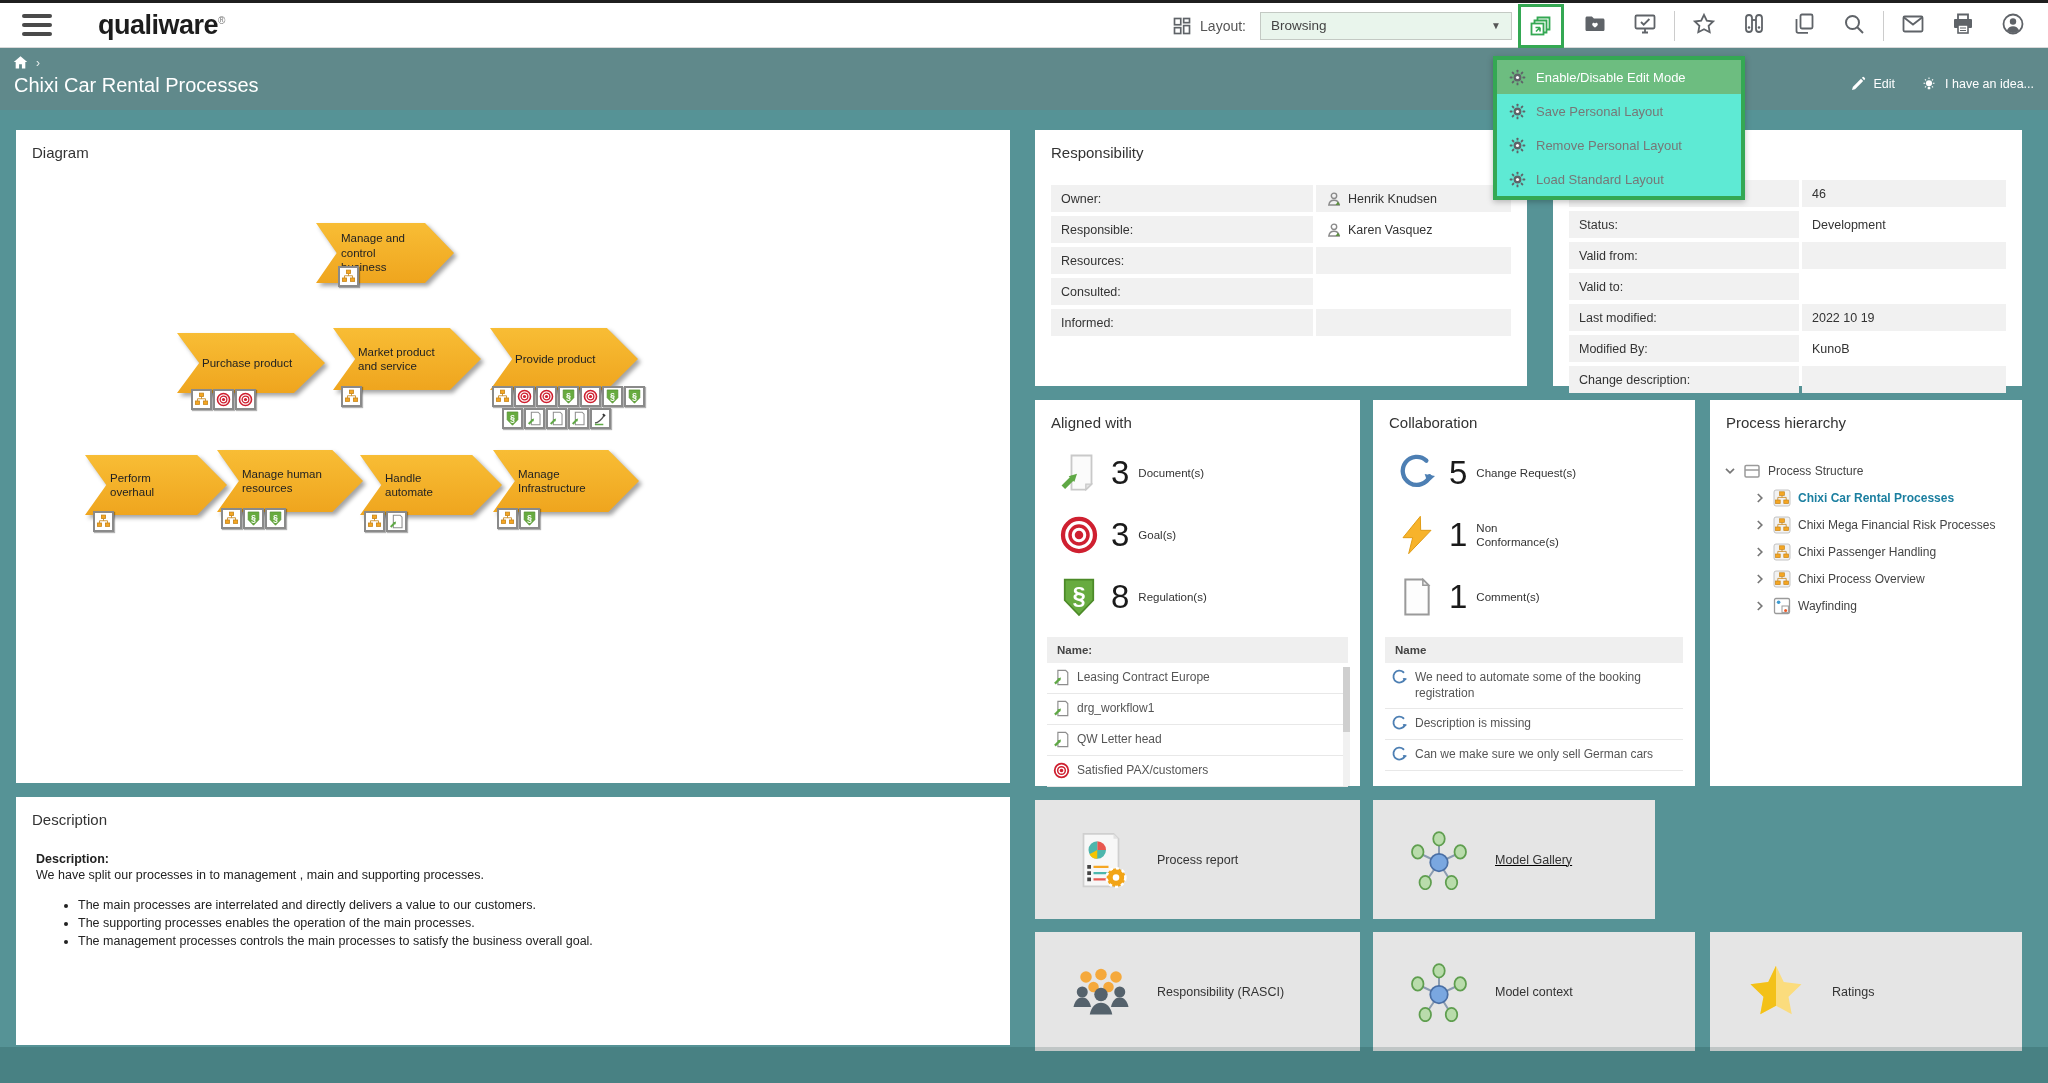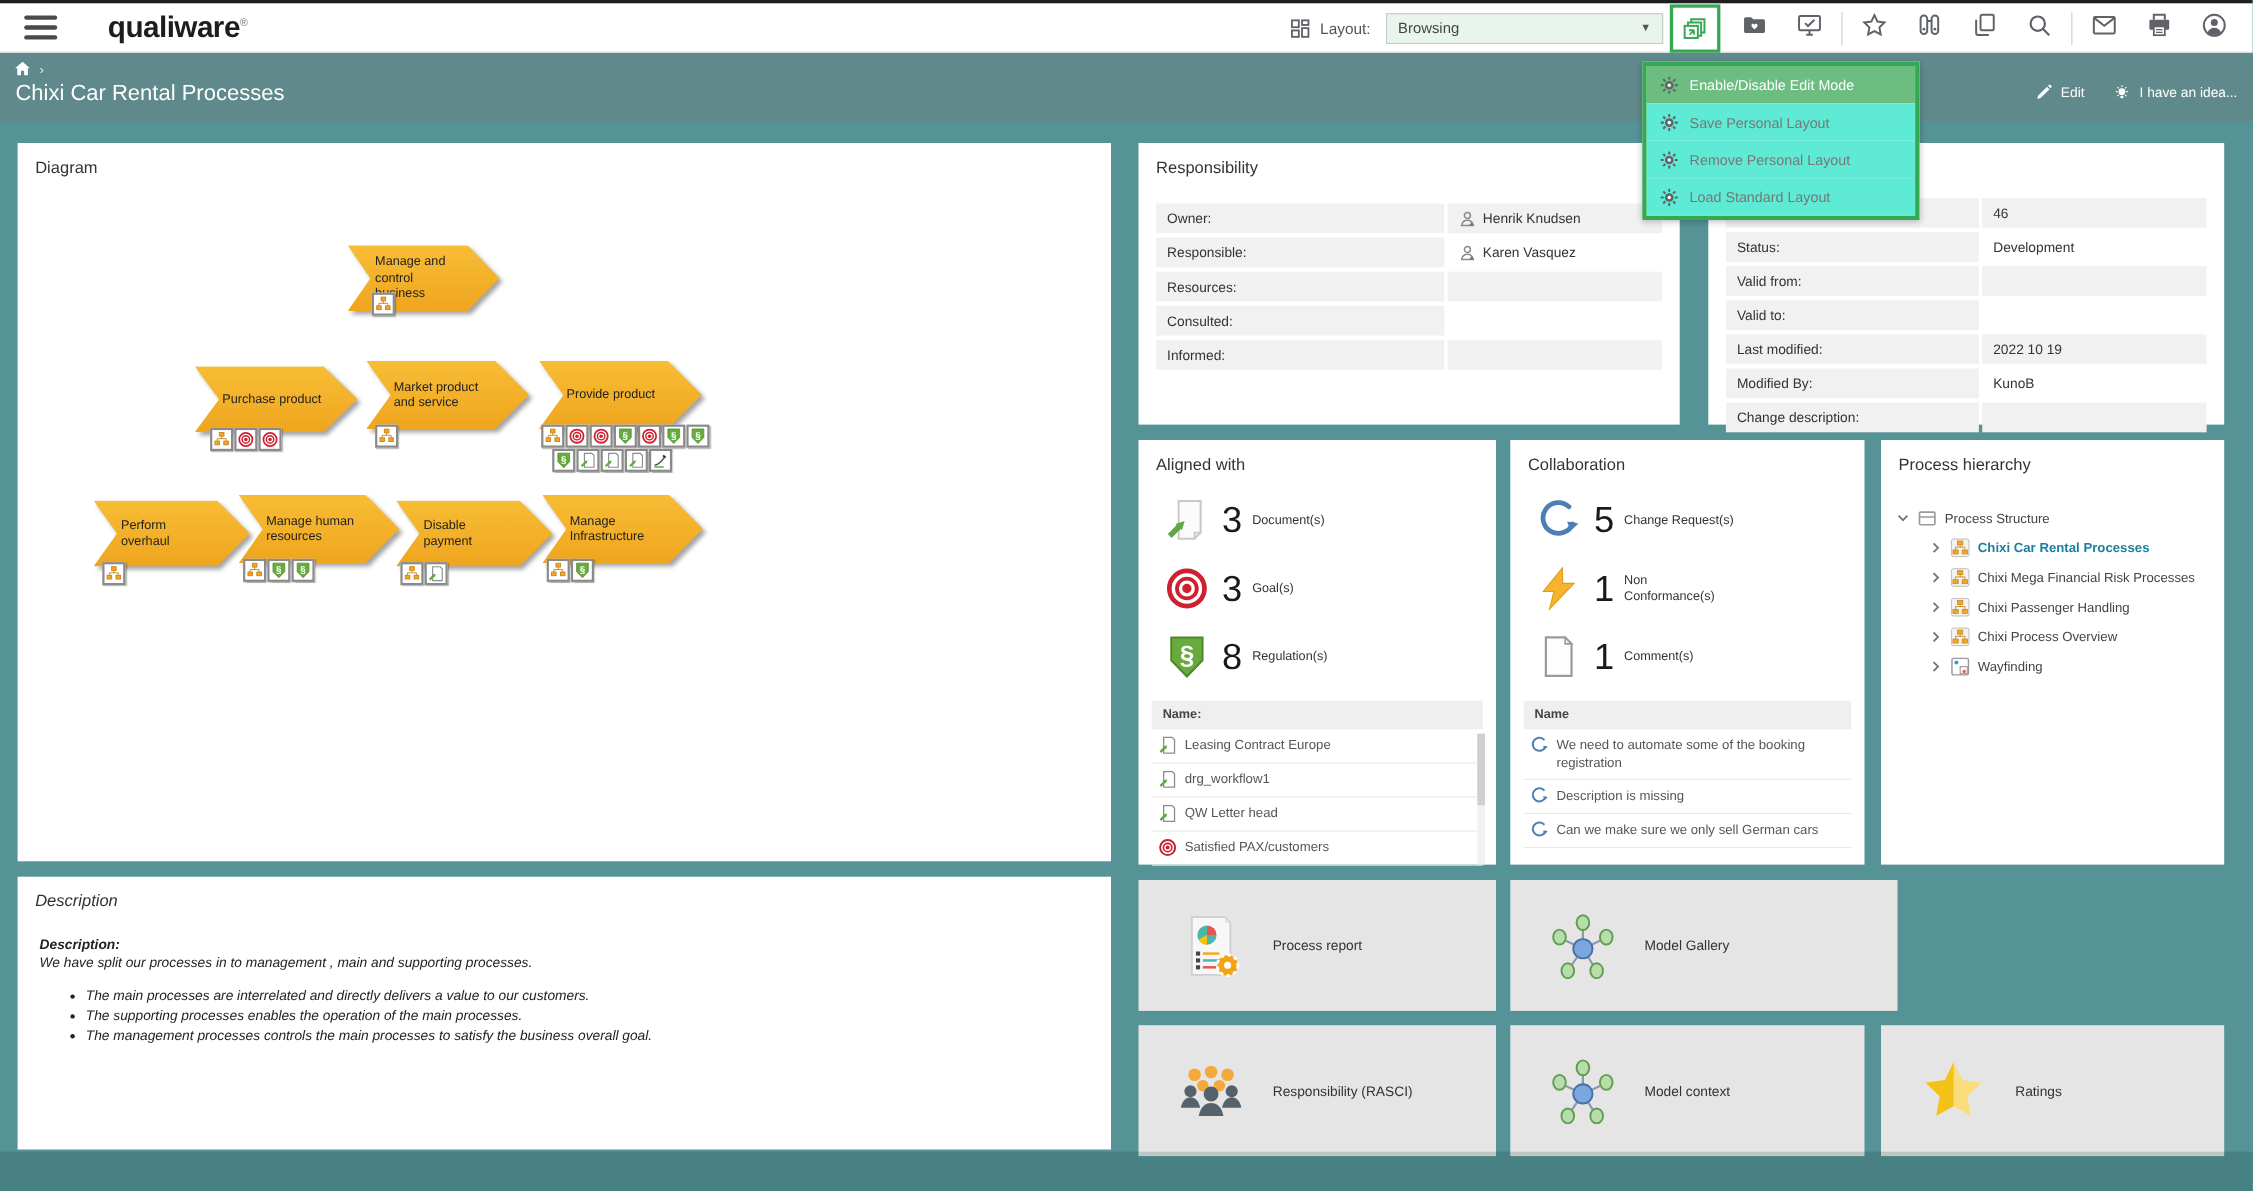--- a/index.html
+++ b/index.html
@@ -48,29 +48,29 @@
   .header-actions { position:absolute; right:14px; top:28px; display:flex; align-items:center; gap:26px; }
   .header-btn { display:flex; align-items:center; gap:8px; font-size:12.5px; color:#fff; cursor:pointer; }
   .header-btn .icon { width:16px; height:16px; display:inline-flex; }
   .header-btn .icon svg { width:100%; height:100%; }
 
   
   .panel { position:absolute; background:#fff; }
   .panel-title { font-size:15px; color:#333; padding:14px 16px 0 16px; }
 
   .diagram-panel   { left:16px;  top:130px; width:994px; height:653px; }
-  .desc-panel      { left:16px;  top:797px; width:994px; height:248px;font-style:italic; }
+  .desc-panel      { left:16px;  top:797px; width:994px; height:248px; }
   .resp-panel      { left:1035px; top:130px; width:492px; height:256px; }
   .rev-panel       { left:1553px; top:130px; width:469px; height:256px; }
   .aligned-panel   { left:1035px; top:400px; width:325px; height:386px; }
   .collab-panel    { left:1373px; top:400px; width:322px; height:386px; }
   .hier-panel      { left:1710px; top:400px; width:312px; height:386px; }
   .tile { position:absolute; background:#e5e5e5; display:flex; align-items:center; cursor:pointer; }
   .tile-1 { left:1035px; top:800px; width:325px; height:119px; }
-  .tile-2 { left:1373px; top:800px; width:352px; height:119px; }
+  .tile-2 { left:1373px; top:800px; width:282px; height:119px;text-decoration:underline; }
   .tile-3 { left:1035px; top:932px; width:325px; height:119px; }
   .tile-4 { left:1373px; top:932px; width:322px; height:119px; }
   .tile-5 { left:1710px; top:932px; width:312px; height:119px; }
   .tile .tile-icon { width:60px; height:60px; margin-left:36px; display:inline-flex; }
   .tile .tile-icon svg { width:100%; height:100%; }
   .tile .tile-label { margin-left:26px; font-size:12.5px; color:#333; }
 
   
   .diagram-canvas { position:absolute; left:0; top:0; width:100%; height:100%; }
   .arrow-wrap { position:absolute; filter:drop-shadow(3px 3px 2px rgba(50,50,50,.45)); }
@@ -522,21 +522,21 @@
             </svg>
           </span>
           <span class="mini-icon">
             <svg viewBox="0 0 16 16">
               <path d="M2.3 1h11.4v8.3L8 15.2 2.3 9.3z" fill="#67ab3f" stroke="#4c8a28" stroke-width="0.7"></path>
               <text x="8" y="10.8" font-size="9.5" font-weight="bold" fill="#fff" text-anchor="middle">§</text>
             </svg>
           </span>
         </div>
         <div class="arrow-wrap" style="left: 344px; top: 325px; width: 142px; height: 60px;">
-          <div class="arrow">Disable payment</div>
+          <div class="arrow">Handle automate</div>
         </div>
         <div class="mini-strip" style="left: 348px; top: 381px;">
           <span class="mini-icon">
             <svg viewBox="0 0 16 16">
               <rect x="5.8" y="1.2" width="4.4" height="3.6" fill="#f5a623" stroke="#c8871a" stroke-width="0.9"></rect>
               <path d="M8 4.8v2.4 M3.7 9.6V7.2h8.6v2.4" stroke="#c8871a" stroke-width="0.9" fill="none"></path>
               <rect x="1.5" y="9.6" width="4.4" height="3.6" fill="#f5a623" stroke="#c8871a" stroke-width="0.9"></rect>
               <rect x="10.1" y="9.6" width="4.4" height="3.6" fill="#f5a623" stroke="#c8871a" stroke-width="0.9"></rect>
             </svg>
           </span>

